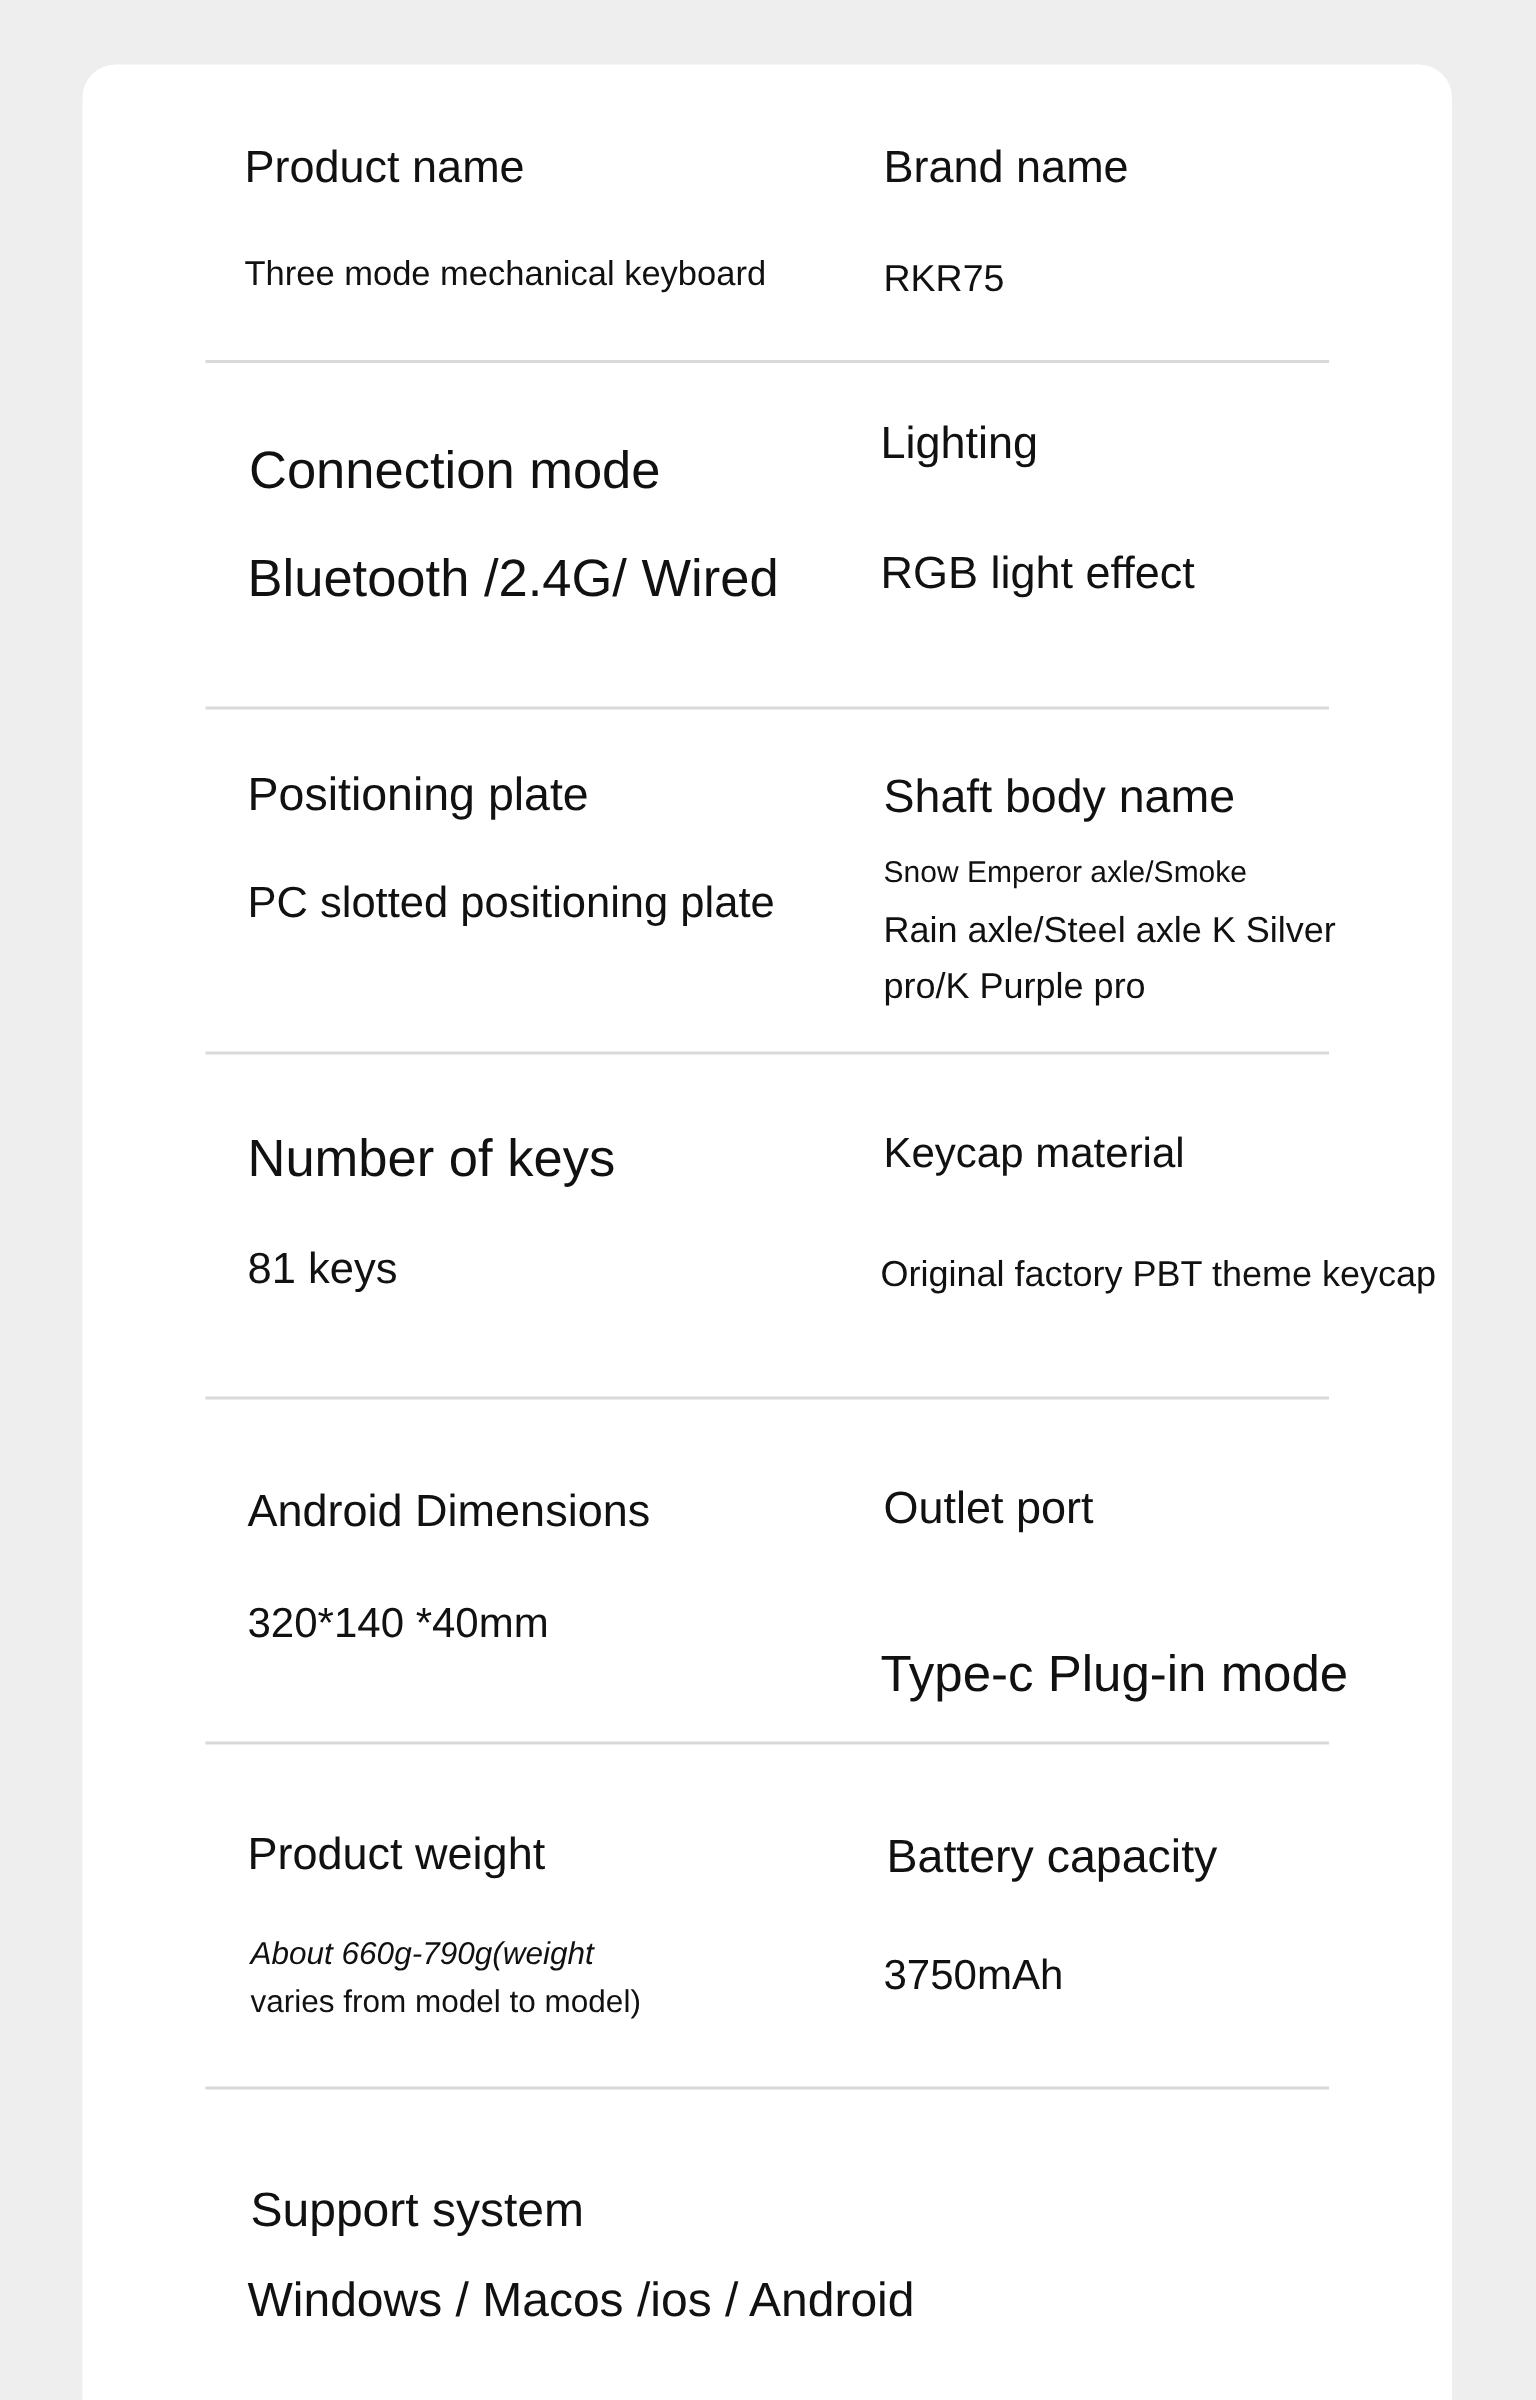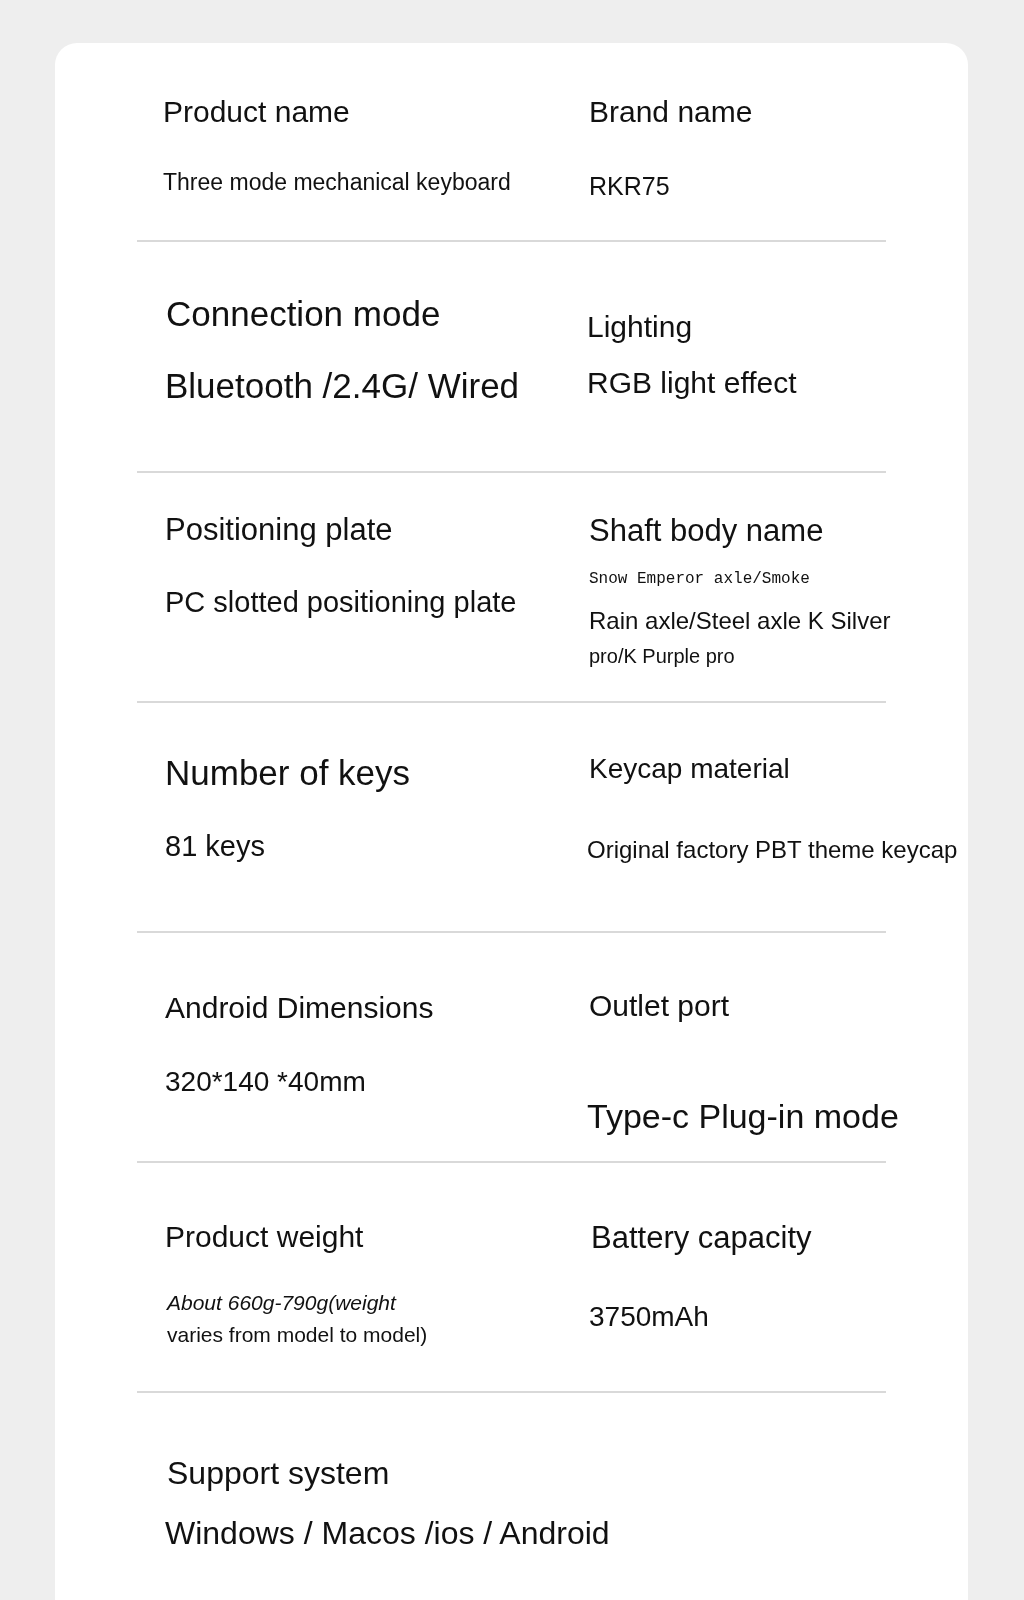--- a/index.html
+++ b/index.html
@@ -28,30 +28,30 @@
 <div class="card"></div>
 
 <div class="txt" style="left:163px;top:94px;font-size:30px;">Product name</div>
 <div class="txt" style="left:163px;top:169px;font-size:23px;">Three mode mechanical keyboard</div>
 <div class="txt" style="left:589px;top:94px;font-size:30px;">Brand name</div>
 <div class="txt" style="left:589px;top:171px;font-size:25px;">RKR75</div>
 <div class="divider" style="top:240px;"></div>
 
 <div class="txt" style="left:166px;top:293px;font-size:35px;">Connection mode</div>
 <div class="txt" style="left:165px;top:365px;font-size:35px;">Bluetooth /2.4G/ Wired</div>
-<div class="txt" style="left:587px;top:309px;font-size:30px;">Lighting</div>
+<div class="txt" style="left:587px;top:278px;font-size:30px;">Lighting</div>
 <div class="txt" style="left:587px;top:365px;font-size:30px;">RGB light effect</div>
 <div class="divider" style="top:471px;"></div>
 
 <div class="txt" style="left:165px;top:511px;font-size:31px;">Positioning plate</div>
 <div class="txt" style="left:165px;top:585px;font-size:29px;">PC slotted positioning plate</div>
 <div class="txt" style="left:589px;top:512px;font-size:31px;">Shaft body name</div>
-<div class="txt" style="left:589px;top:570px;font-size:16px;font-family:Liberation Mono, monospace;">Snow Emperor axle/Smoke</div>
+<div class="txt" style="left:589px;top:570px;font-size:20px;">Snow Emperor axle/Smoke</div>
 <div class="txt" style="left:589px;top:607px;font-size:24px;">Rain axle/Steel axle K Silver</div>
-<div class="txt" style="left:589px;top:644px;font-size:20px;">pro/K Purple pro</div>
+<div class="txt" style="left:589px;top:644px;font-size:24px;">pro/K Purple pro</div>
 <div class="divider" style="top:701px;"></div>
 
 <div class="txt" style="left:165px;top:752px;font-size:35px;">Number of keys</div>
 <div class="txt" style="left:165px;top:829px;font-size:29px;">81 keys</div>
 <div class="txt" style="left:589px;top:752px;font-size:28px;text-align:right;">Keycap material</div>
 <div class="txt" style="left:587px;top:836px;font-size:24px;">Original factory PBT theme keycap</div>
 <div class="divider" style="top:931px;"></div>
 
 <div class="txt" style="left:165px;top:990px;font-size:30px;">Android Dimensions</div>
 <div class="txt" style="left:165px;top:1065px;font-size:28px;">320*140 *40mm</div>

